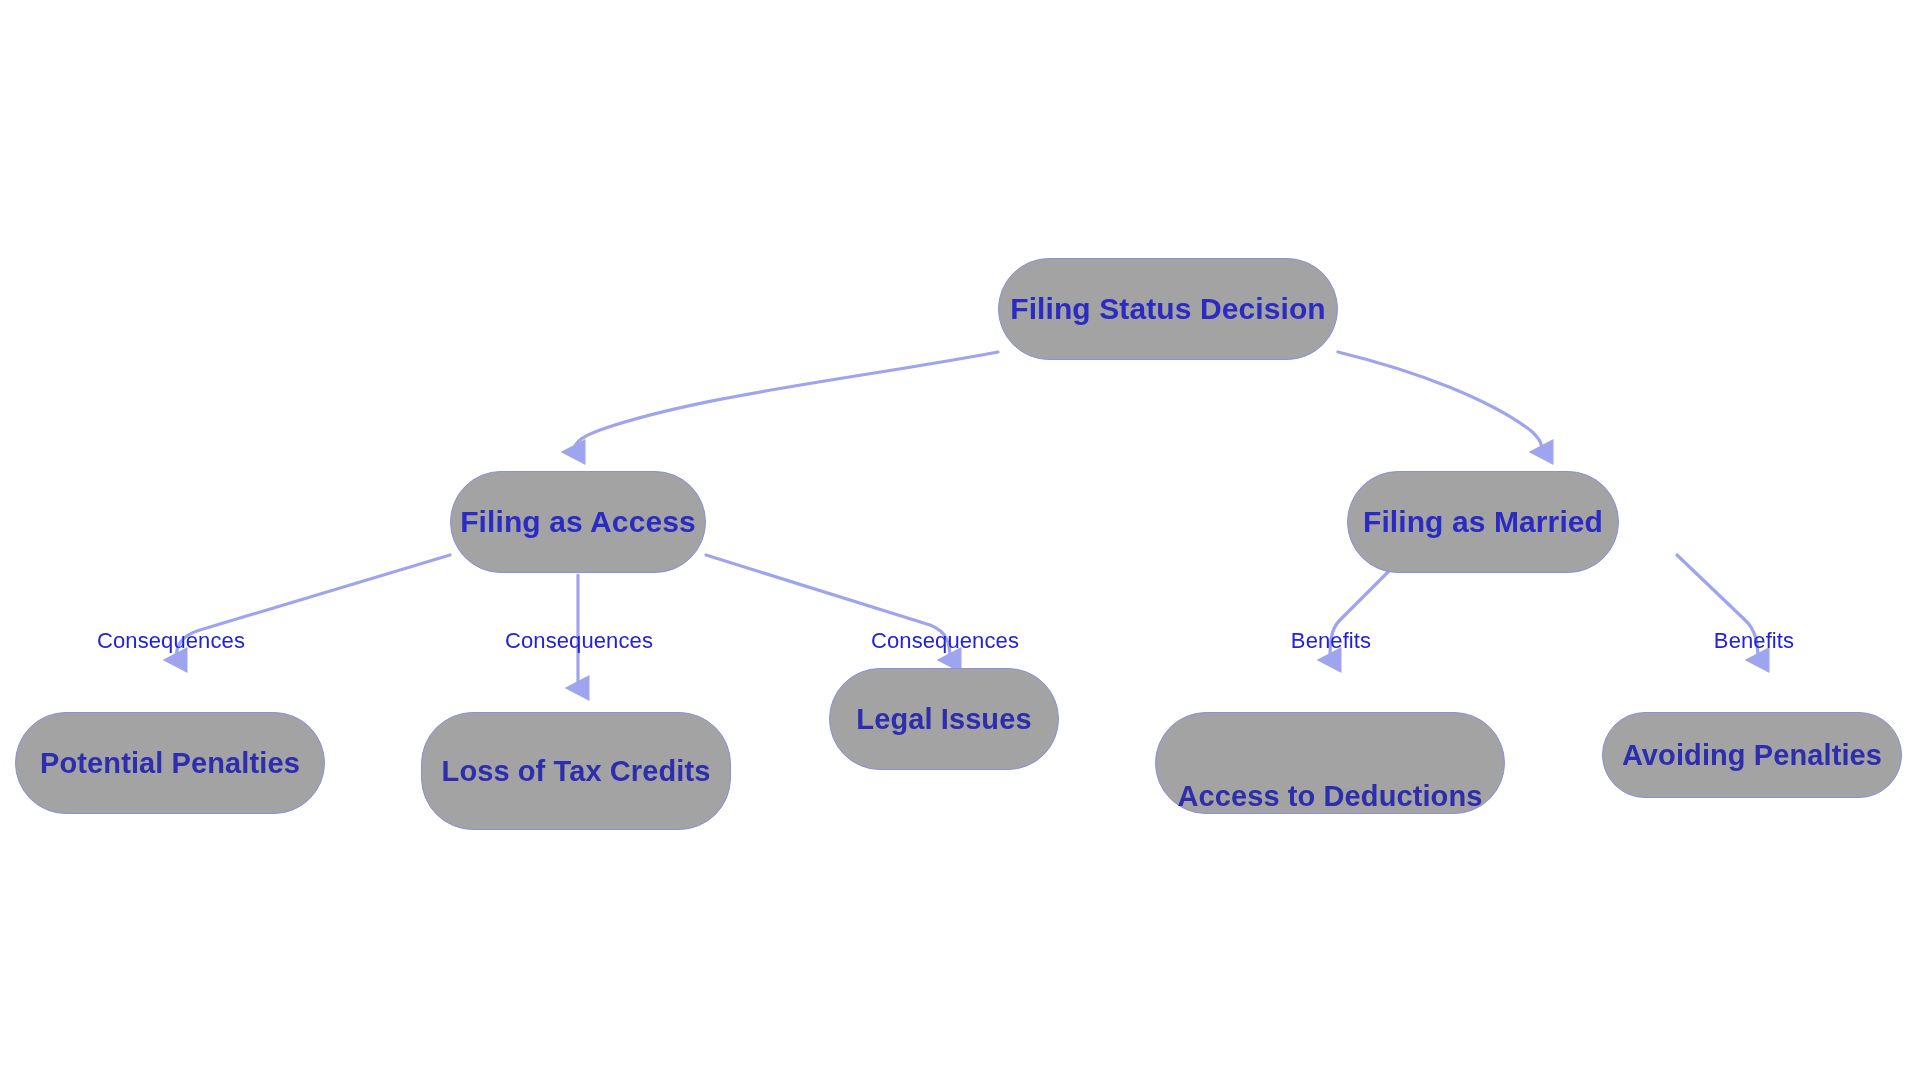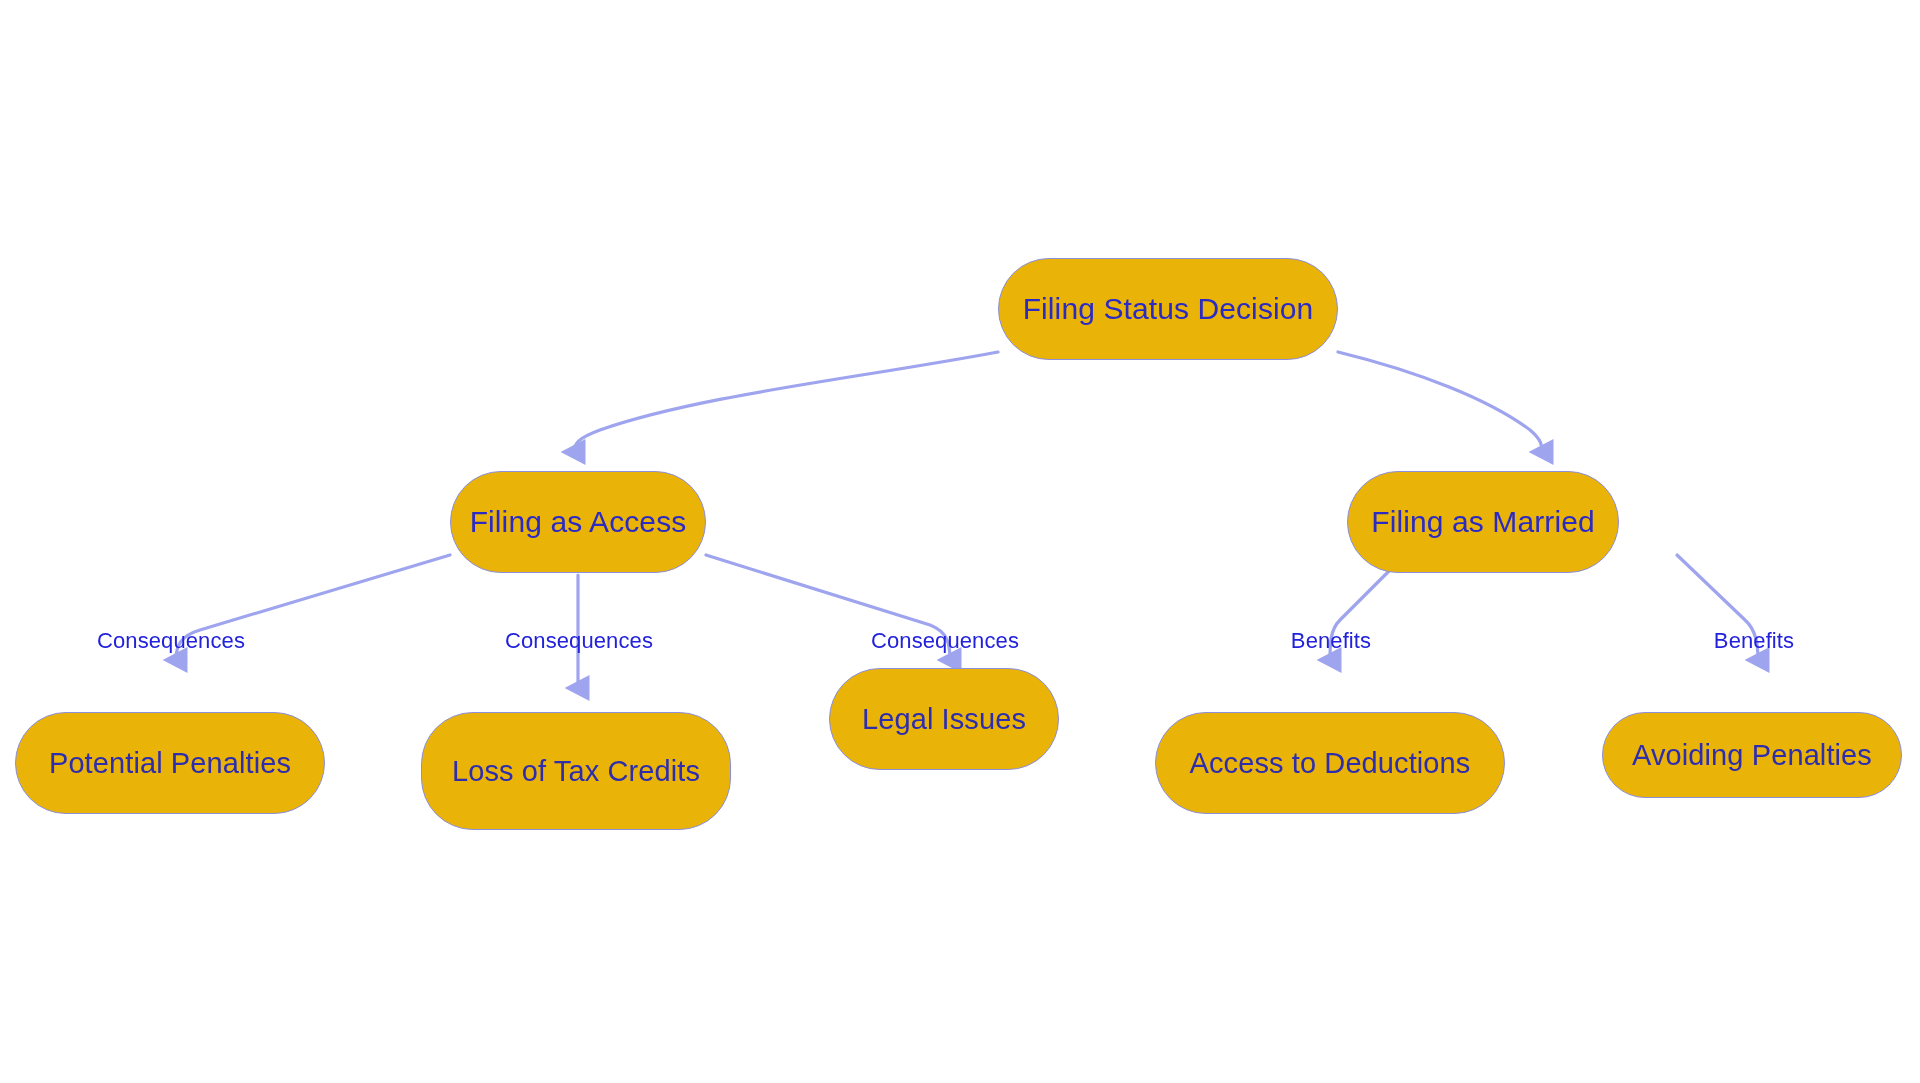--- a/index.html
+++ b/index.html
@@ -26,26 +26,26 @@
     left: 0;
     width: 1920px;
     height: 1083px;
   }
   .node {
     position: absolute;
     box-sizing: border-box;
     display: flex;
     align-items: center;
     justify-content: center;
-    background: #eab308;
+    background: #a3a3a3;
     border: 1.6px solid #8a8fe0;
     border-radius: 52px;
     color: #2b2bc4;
     font-family: "Liberation Sans", sans-serif;
-    font-weight: 400;
+    font-weight: 700;
     letter-spacing: 0.1px;
     white-space: nowrap;
   }
   .node-label {
     pointer-events: none;
   }
   .node.level-0 {
     font-size: 30px;
   }
   .node.level-1 {
@@ -100,21 +100,21 @@
       </div>
       <div class="node level-2" style="left: 15px; top: 712px; width: 310px; height: 102px;">
         <span class="node-label">Potential Penalties</span>
       </div>
       <div class="node level-2" style="left: 421px; top: 712px; width: 310px; height: 118px;">
         <span class="node-label">Loss of Tax Credits</span>
       </div>
       <div class="node level-2" style="left: 829px; top: 668px; width: 230px; height: 102px;">
         <span class="node-label">Legal Issues</span>
       </div>
-      <div class="node level-2" style="left: 1155px; top: 712px; width: 350px; height: 102px;">
+      <div class="node level-2" style="left: 1155px; top: 712px; width: 350px; height: 102px; align-items: flex-end;">
         <span class="node-label">Access to Deductions</span>
       </div>
       <div class="node level-2" style="left: 1602px; top: 712px; width: 300px; height: 86px;">
         <span class="node-label">Avoiding Penalties</span>
       </div>
     </div>
   <div id="edge-label-layer">
       <div class="edge-label" style="left: 171px; top: 641px;">Consequences</div>
       <div class="edge-label" style="left: 579px; top: 641px;">Consequences</div>
       <div class="edge-label" style="left: 945px; top: 641px;">Consequences</div>

